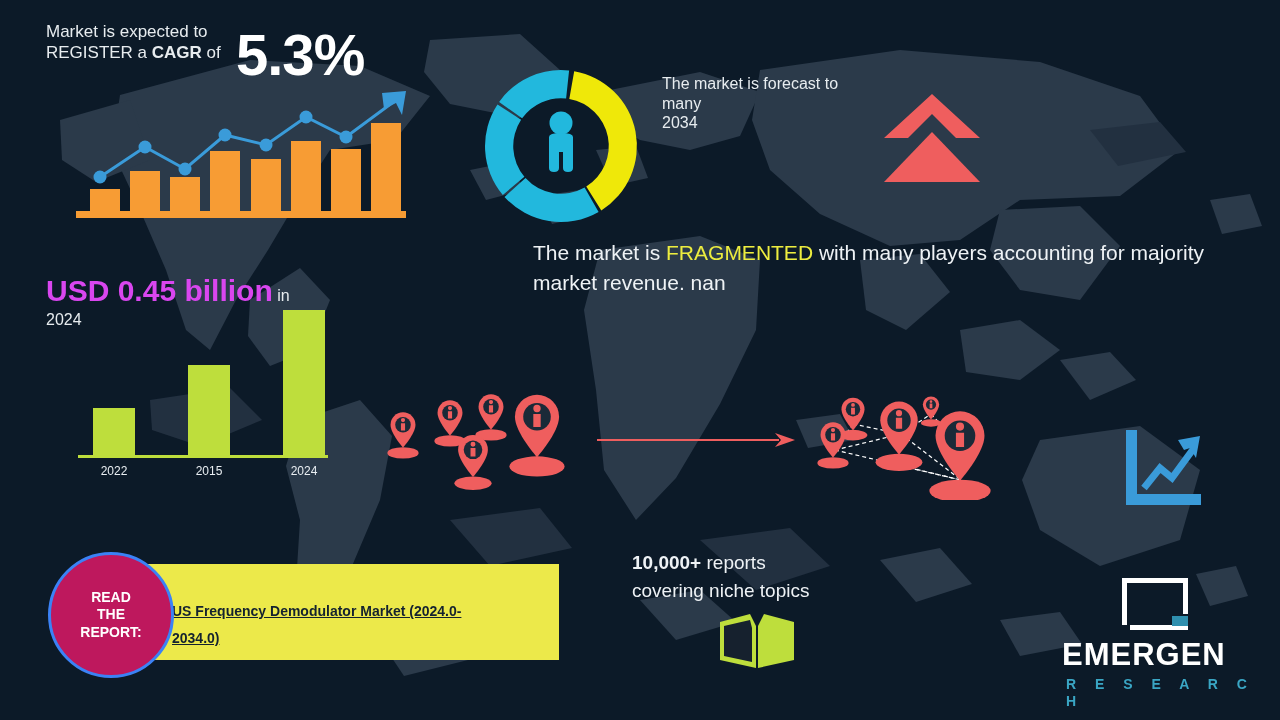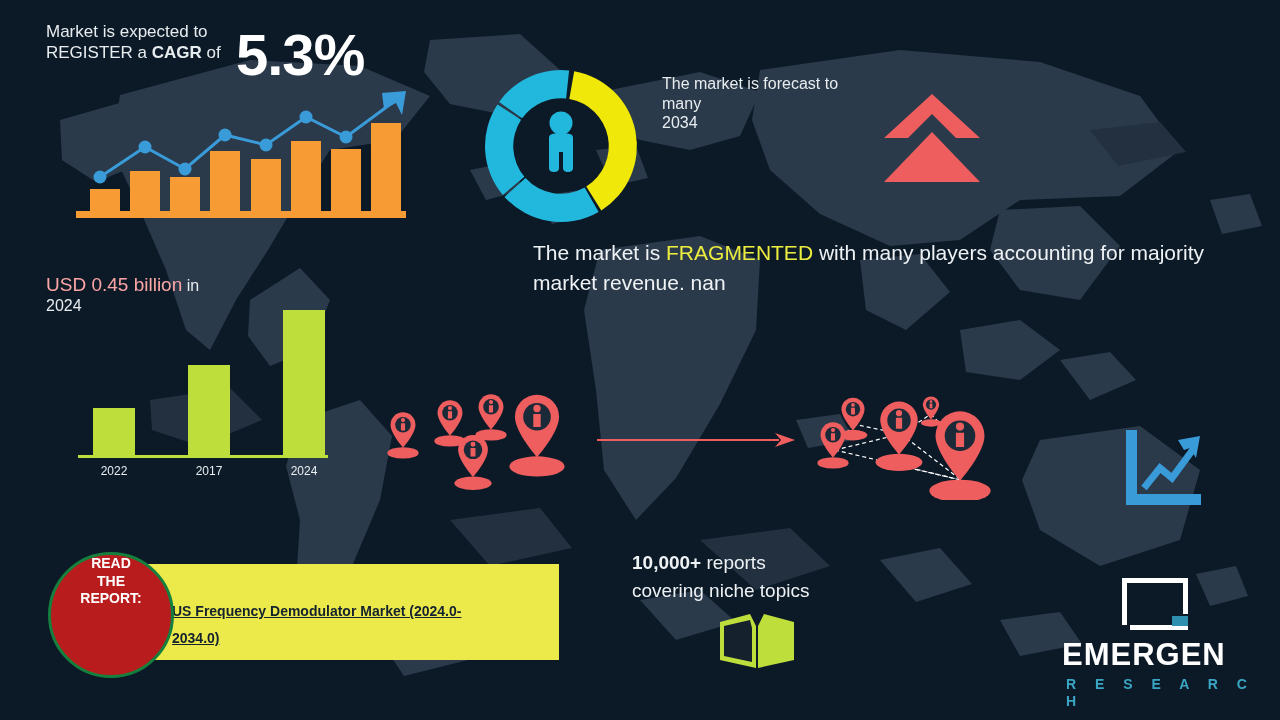--- a/index.html
+++ b/index.html
@@ -18,33 +18,33 @@
   #forecast-block{left:662px;top:74px;width:240px;font-size:16px;color:#e7ecef;}
   #forecast-block .big{font-size:22px;font-weight:700;color:#fff;}
   #forecast-block .sm{font-size:16px;font-weight:400;}
 
   
   #frag-block{left:533px;top:238px;width:676px;font-size:21px;color:#eef2f5;line-height:1.45;}
   #frag-word{color:#eded3f;}
 
   
   #valued-block{left:46px;top:273px;width:260px;font-size:16px;color:#e7ecef;}
-  #valued-block .big{font-size:19px;font-weight:400;color:#fca5a5;}
+  #valued-block .big{font-size:30px;font-weight:700;color:#d946ef;}
 
   
   #green-chart{left:78px;top:296px;width:260px;height:175px;}
   .gbar{position:absolute;bottom:15px;background:#bede3c;width:42px;}
   .gcap{position:absolute;background:#bede3c;width:42px;height:12px;}
   #gaxis{position:absolute;left:0;bottom:13px;width:250px;height:3px;background:#bede3c;}
   .gyear{position:absolute;bottom:-7px;font-size:12px;color:#e9eef2;width:60px;text-align:center;}
 
   
   #banner{left:104px;top:564px;width:455px;height:96px;background:#ece94a;}
   #banner-text{position:absolute;left:172px;top:598px;width:330px;font-size:14px;font-weight:700;color:#14222f;line-height:1.9;text-decoration:underline;}
-  #read-circle{left:48px;top:552px;width:120px;height:120px;border-radius:50%;background:#b91c1c;border:3px solid #15803d;display:flex;justify-content:center;}
+  #read-circle{left:48px;top:552px;width:120px;height:120px;border-radius:50%;background:#be185d;border:3px solid #3b82f6;display:flex;align-items:center;justify-content:center;}
   #read-circle span{font-size:14px;font-weight:700;color:#fff;text-align:center;line-height:1.25;}
 
   
   #reports-block{left:632px;top:549px;width:260px;font-size:19px;color:#eef2f5;line-height:1.45;}
   #reports-block b{font-weight:700;}
 
   
   #logo-word{left:1062px;top:636px;font-size:31px;font-weight:700;color:#fff;letter-spacing:1px;}
   #logo-sub{left:1066px;top:676px;font-size:14px;font-weight:700;color:#3aa6c4;letter-spacing:7.5px;}
 </style>
@@ -170,21 +170,21 @@
 
   <div class="abs" id="green-chart">
     <div id="gaxis"></div>
 
     <div class="gcap" style="left:15px;bottom:51px;"></div>
     <div class="gbar" style="left:15px;height:36px;"></div>
     <div class="gyear" style="left:6px;">2022</div>
 
     <div class="gcap" style="left:110px;bottom:94px;"></div>
     <div class="gbar" style="left:110px;height:79px;"></div>
-    <div class="gyear" style="left:101px;">2017</div>
+    <div class="gyear" style="left:101px;">2015</div>
 
     <div class="gcap" style="left:205px;bottom:149px;"></div>
     <div class="gbar" style="left:205px;height:134px;"></div>
     <div class="gyear" style="left:196px;">2024</div>
   </div>
 
   <svg class="abs" style="left:385px;top:388px;" width="195" height="105" viewBox="0 0 195 105">
     <g fill="#ef5e5e">
       <g transform="translate(18,42) scale(0.52)">
         <ellipse cx="0" cy="44" rx="30" ry="11"></ellipse>

